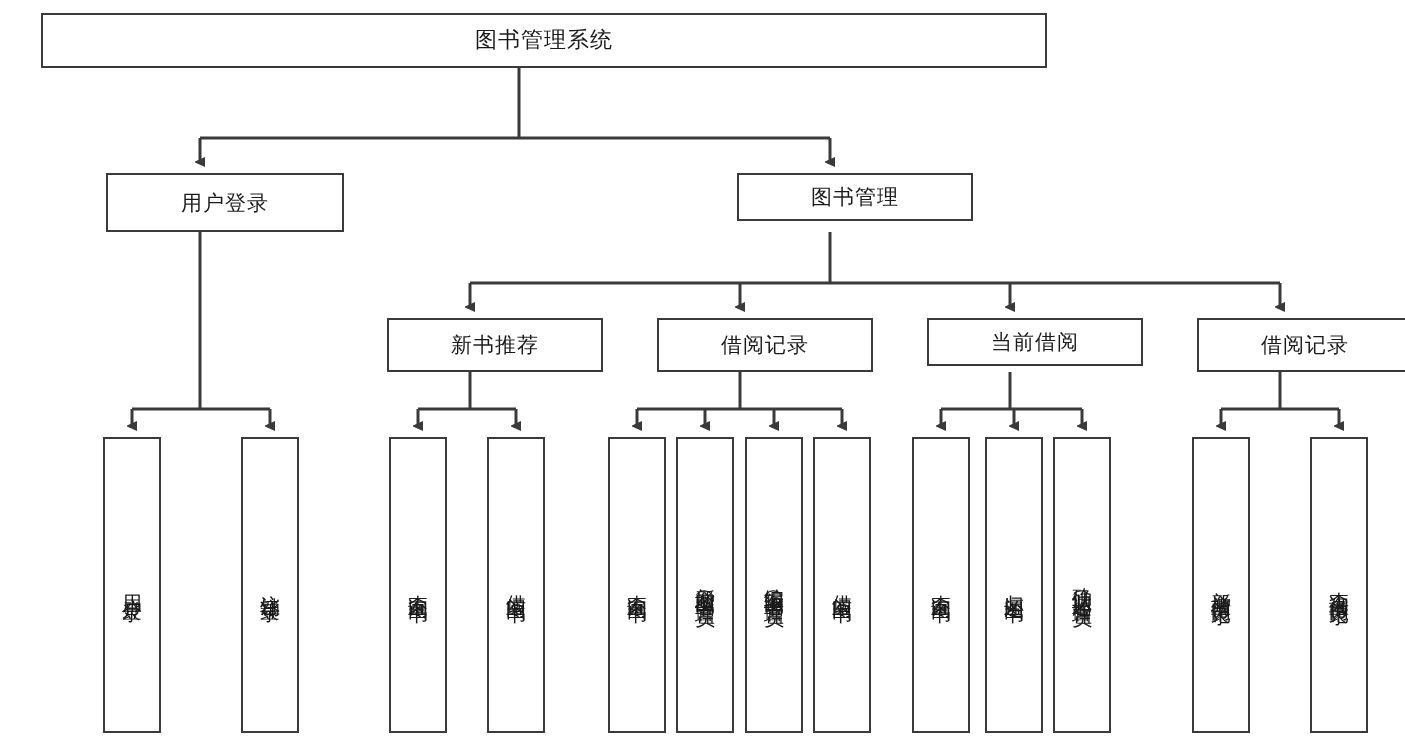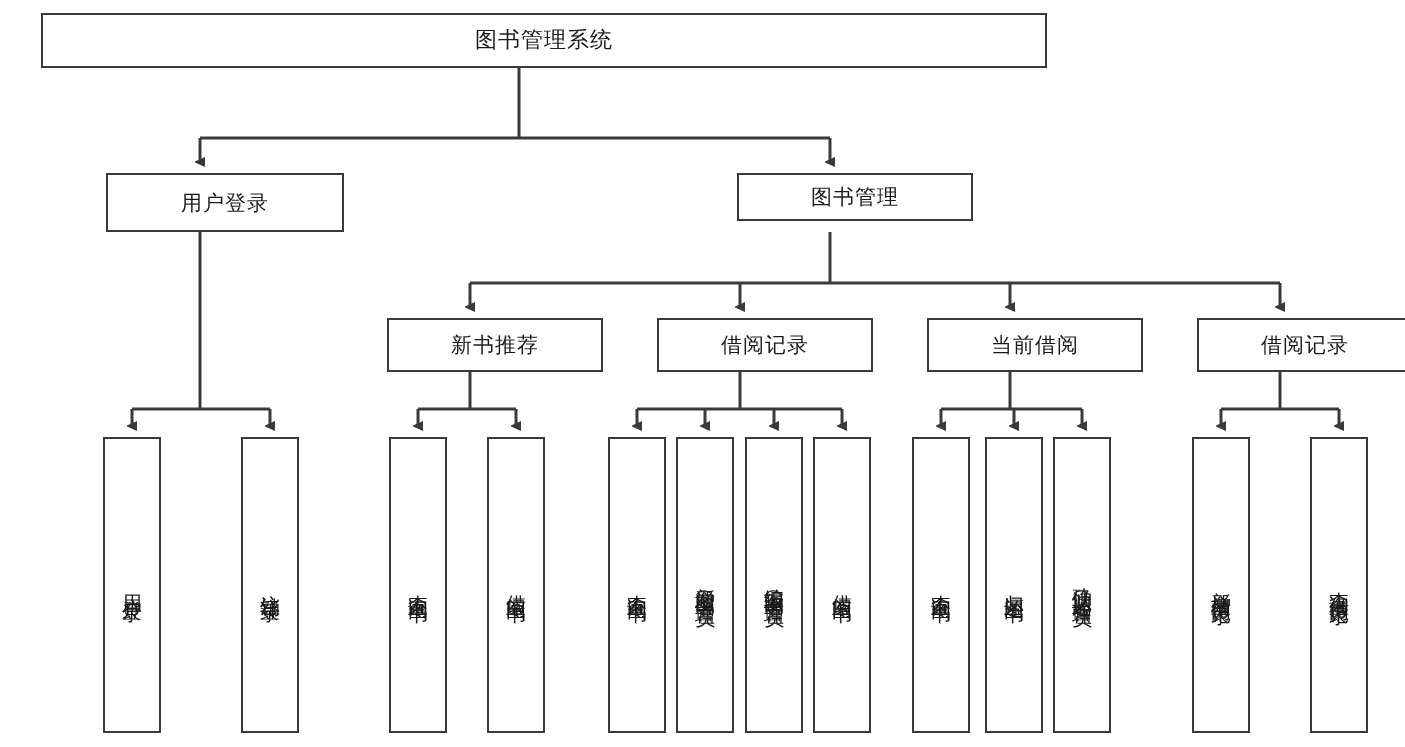--- a/index.html
+++ b/index.html
@@ -123,21 +123,21 @@
       </div>
       <div class="node horiz" style="left: 712px; top: 173px; width: 236px; height: 48px;">
         <span>图书管理</span>
       </div>
       <div class="node horiz" style="left: 362px; top: 318px; width: 216px; height: 54px;">
         <span>新书推荐</span>
       </div>
       <div class="node horiz" style="left: 632px; top: 318px; width: 216px; height: 54px;">
         <span>借阅记录</span>
       </div>
-      <div class="node horiz" style="left: 902px; top: 318px; width: 216px; height: 54px;">
+      <div class="node horiz" style="left: 902px; top: 318px; width: 216px; height: 48px;">
         <span>当前借阅</span>
       </div>
       <div class="node horiz" style="left: 1172px; top: 318px; width: 216px; height: 54px;">
         <span>借阅记录</span>
       </div>
       <div class="node leaf" style="left: 103px; top: 437px; width: 58px; height: 296px;">
         <span class="vtext">用户登录</span>
       </div>
       <div class="node leaf" style="left: 241px; top: 437px; width: 58px; height: 296px;">
         <span class="vtext">注销登录</span>

